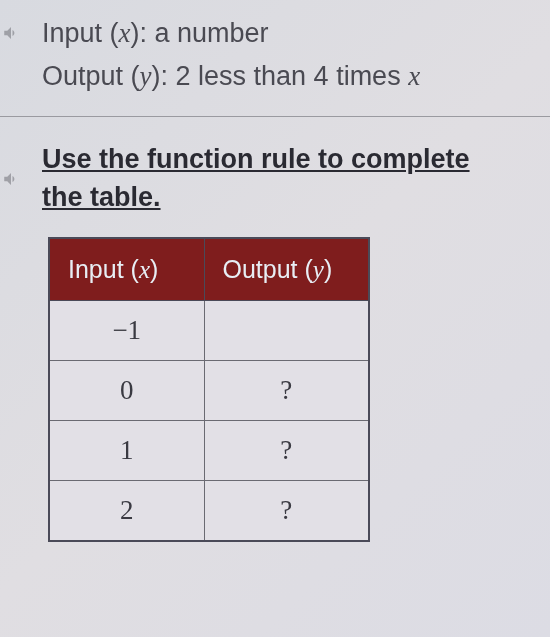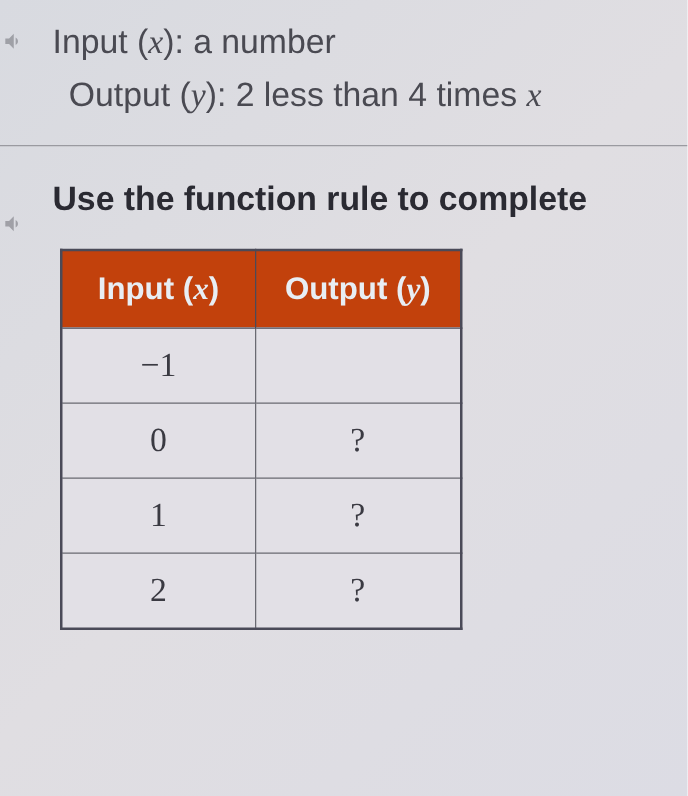--- a/index.html
+++ b/index.html
@@ -19,54 +19,55 @@
     .line1 {
       font-size: 27px;
       color: #4a4a52;
       margin-bottom: 12px;
       margin-left: 18px;
     }
     .line2 {
       font-size: 27px;
       color: #4a4a52;
       margin-bottom: 24px;
-      margin-left: 31px;
+      margin-left: 18px;
     }
     .divider {
       border: none;
       border-top: 1.5px solid #9a9aa0;
       margin: 0 -24px 24px -24px;
     }
     .prompt {
       font-size: 27px;
       font-weight: bold;
       color: #2a2a32;
       line-height: 1.4;
       margin-bottom: 20px;
       margin-left: 18px;
+      text-decoration: underline;
     }
     .italic-var {
       font-style: italic;
       font-family: 'Times New Roman', serif;
     }
     .table-wrap {
       margin-left: 24px;
     }
     table {
       border-collapse: collapse;
       border: 2.5px solid #4a4a58;
     }
     th {
-      background: #c2410c;
+      background: #7f1d1d;
       color: #e8eef4;
       font-size: 25px;
-      font-weight: bold;
+      font-weight: normal;
       padding: 16px 18px;
       border: 1.5px solid #4a4a58;
-      text-align: center;
+      text-align: left;
     }
     td {
       font-size: 27px;
       color: #3a3a42;
       padding: 14px 18px;
       border: 1.5px solid #6a6a72;
       text-align: center;
       background: #e2e0e6;
       font-family: 'Times New Roman', serif;
     }
@@ -114,20 +115,21 @@
 </div>
 
 <div class="line2">
   <span>Output (</span><span class="italic-var">y</span><span>): 2 less than 4 times </span><span class="italic-var">x</span>
 </div>
 
 <hr class="divider">
 
 <div class="prompt">
   <span>Use the function rule to complete</span><br>
+  <span>the table.</span>
 </div>
 
 <div class="table-wrap">
   <table>
     <thead>
       <tr>
         <th>
           <span>Input (</span><span class="italic-var">x</span><span>)</span>
         </th>
         <th>

